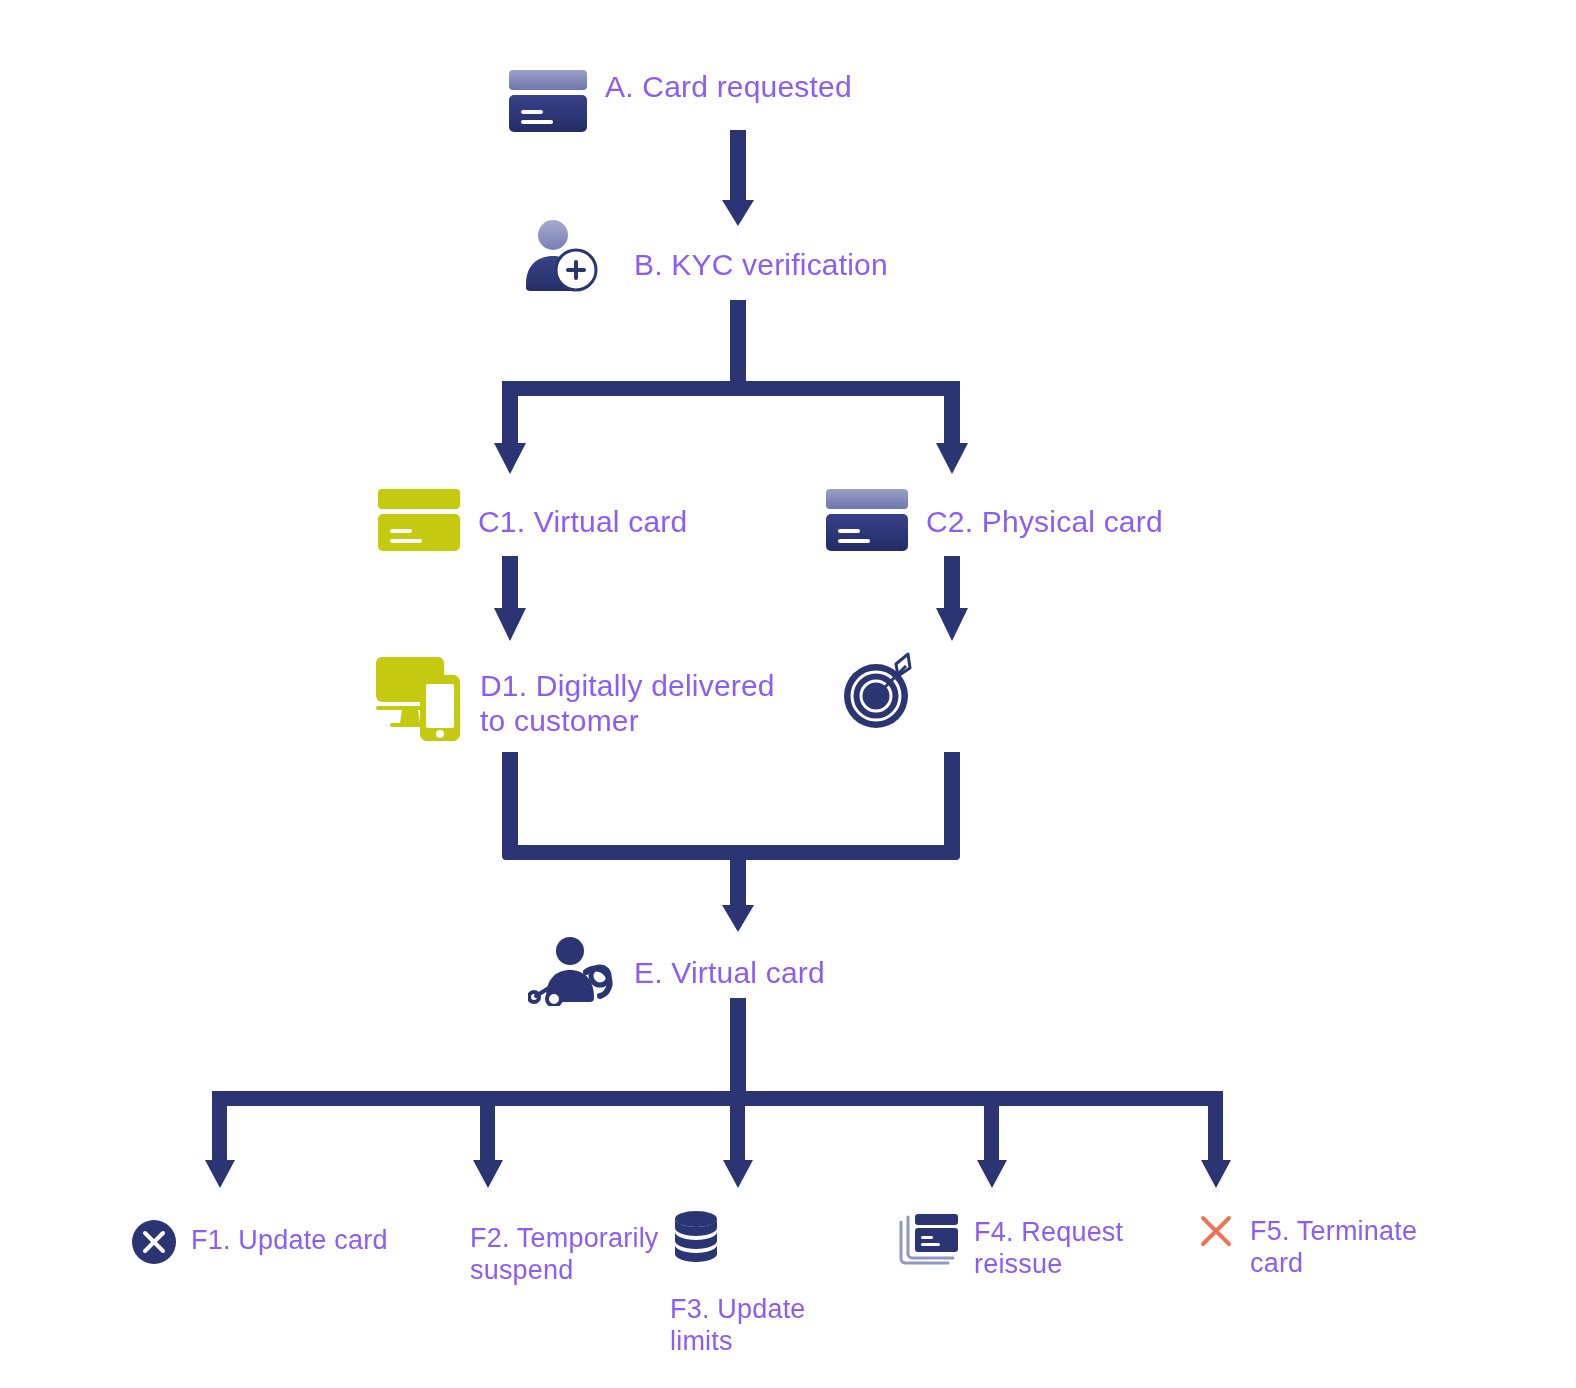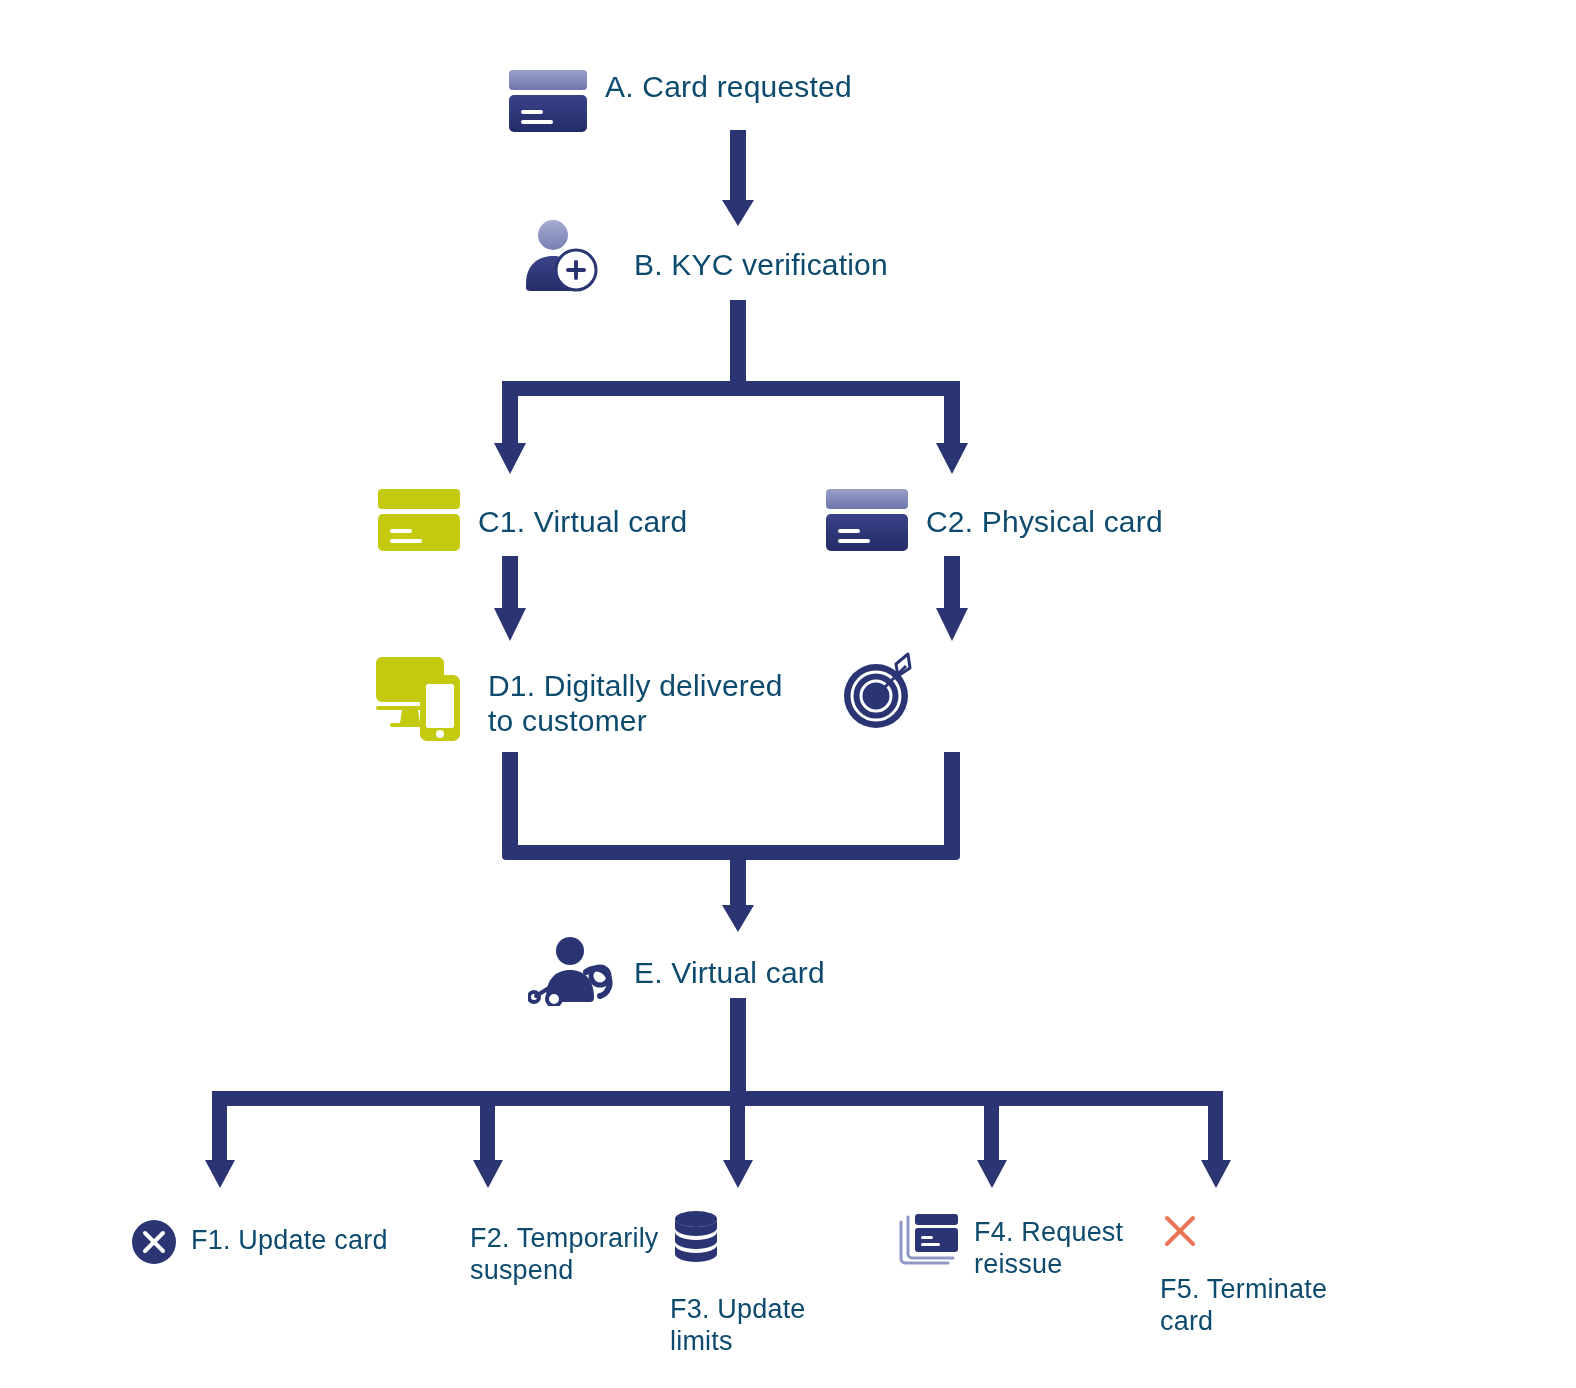--- a/index.html
+++ b/index.html
@@ -29,21 +29,21 @@
     position: absolute;
     display: flex;
     align-items: flex-start;
     gap: 14px;
   }
   .node-icon {
     flex: 0 0 auto;
     display: block;
   }
   .node-label {
-    color: #0c4a6e;
+    color: #8b5cf6;
     font-size: 30px;
     line-height: 1.16;
     letter-spacing: 0.2px;
     white-space: pre-line;
     padding-top: 2px;
   }
   .node-label.small {
     font-size: 27px;
     line-height: 1.2;
   }
@@ -185,21 +185,21 @@
       <svg width="92" height="90" viewBox="0 0 92 90">
         <rect x="2" y="4" width="68" height="45" rx="6" fill="#c4ca10"></rect>
         <rect x="2" y="53" width="68" height="4" rx="2" fill="#c4ca10"></rect>
         <path d="M28 57 L26 70 L46 70 L44 57 Z" fill="#c4ca10"></path>
         <rect x="16" y="70" width="42" height="4" rx="2" fill="#c4ca10"></rect>
         <rect x="46" y="22" width="40" height="66" rx="7" fill="#c4ca10"></rect>
         <rect x="52" y="31" width="28" height="44" rx="2" fill="#ffffff"></rect>
         <circle cx="66" cy="81" r="4" fill="#ffffff"></circle>
       </svg>
     </span>
-    <span class="node-label" style="padding-top:16px;margin-left:8px;">D1. Digitally delivered
+    <span class="node-label" style="padding-top:16px;">D1. Digitally delivered
 to customer</span>
   </div>
 
   <div class="node" style="left:836px; top:650px;">
     <span class="node-icon">
       <svg width="84" height="84" viewBox="0 0 84 84">
         <circle cx="40" cy="46" r="32" fill="#2b3574"></circle>
         <circle cx="40" cy="46" r="24" fill="none" stroke="#ffffff" stroke-width="3"></circle>
         <circle cx="40" cy="46" r="15" fill="none" stroke="#ffffff" stroke-width="3"></circle>
         <path d="M40 46 L70 16" stroke="#2b3574" stroke-width="3" fill="none"></path>
@@ -259,21 +259,21 @@
         <rect x="17" y="3" width="43" height="11" rx="3" fill="#2b3574"></rect>
         <rect x="17" y="17" width="43" height="24" rx="3" fill="#2b3574"></rect>
         <rect x="23" y="25" width="12" height="3" rx="1.5" fill="#ffffff"></rect>
         <rect x="23" y="32" width="19" height="3" rx="1.5" fill="#ffffff"></rect>
       </svg>
     </span>
     <span class="node-label small" style="padding-top:5px;">F4. Request
 reissue</span>
   </div>
 
-  <div class="node" style="left:1160px; top:1211px;flex-direction:column;">
+  <div class="node" style="left:1196px; top:1211px;">
     <span class="node-icon">
       <svg width="40" height="40" viewBox="0 0 40 40">
         <path d="M7 7 L33 33 M33 7 L7 33" stroke="#ea7454" stroke-width="4" stroke-linecap="round"></path>
       </svg>
     </span>
     <span class="node-label small" style="padding-top:4px;">F5. Terminate
 card</span>
   </div>
 
 </div>

